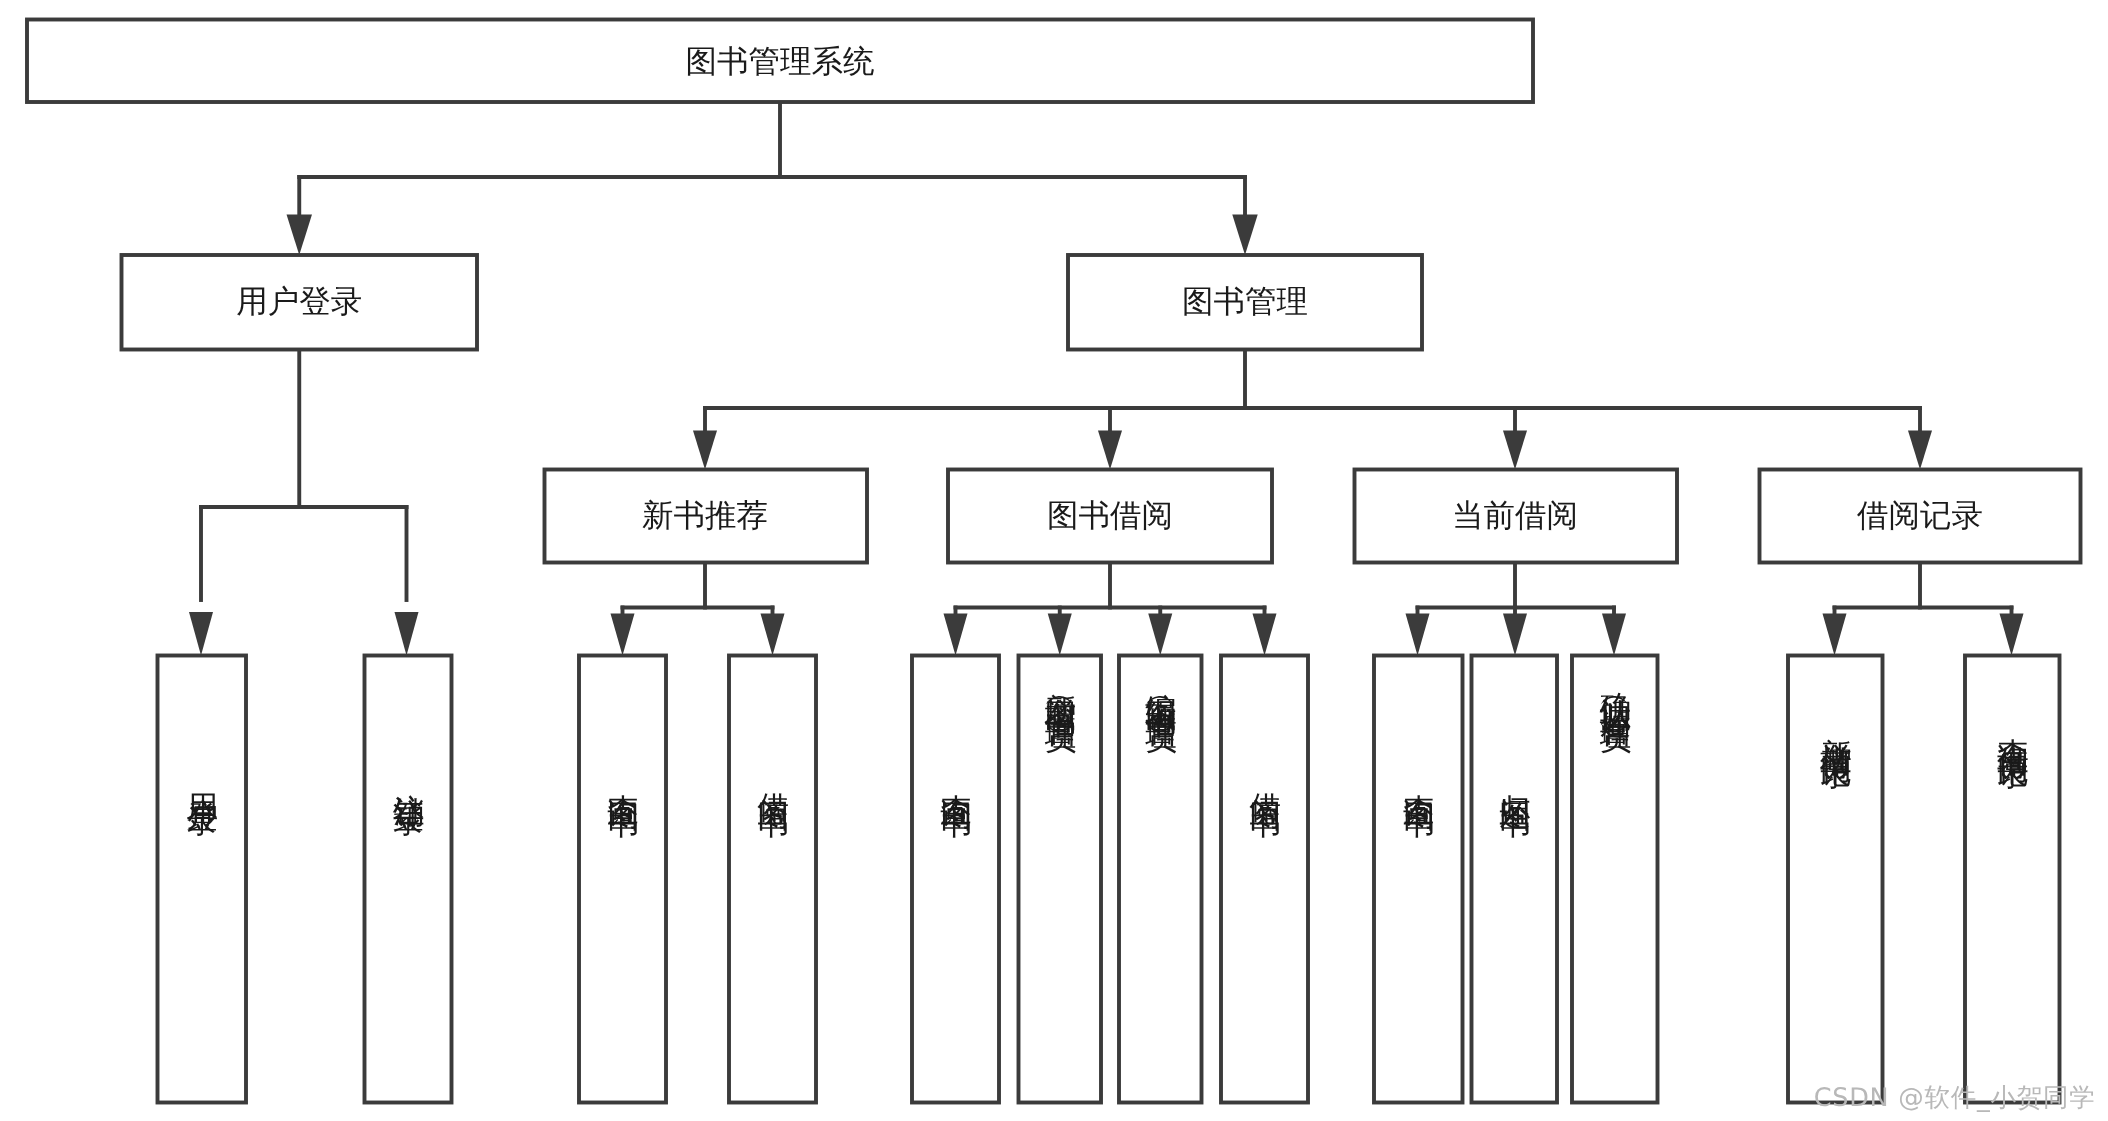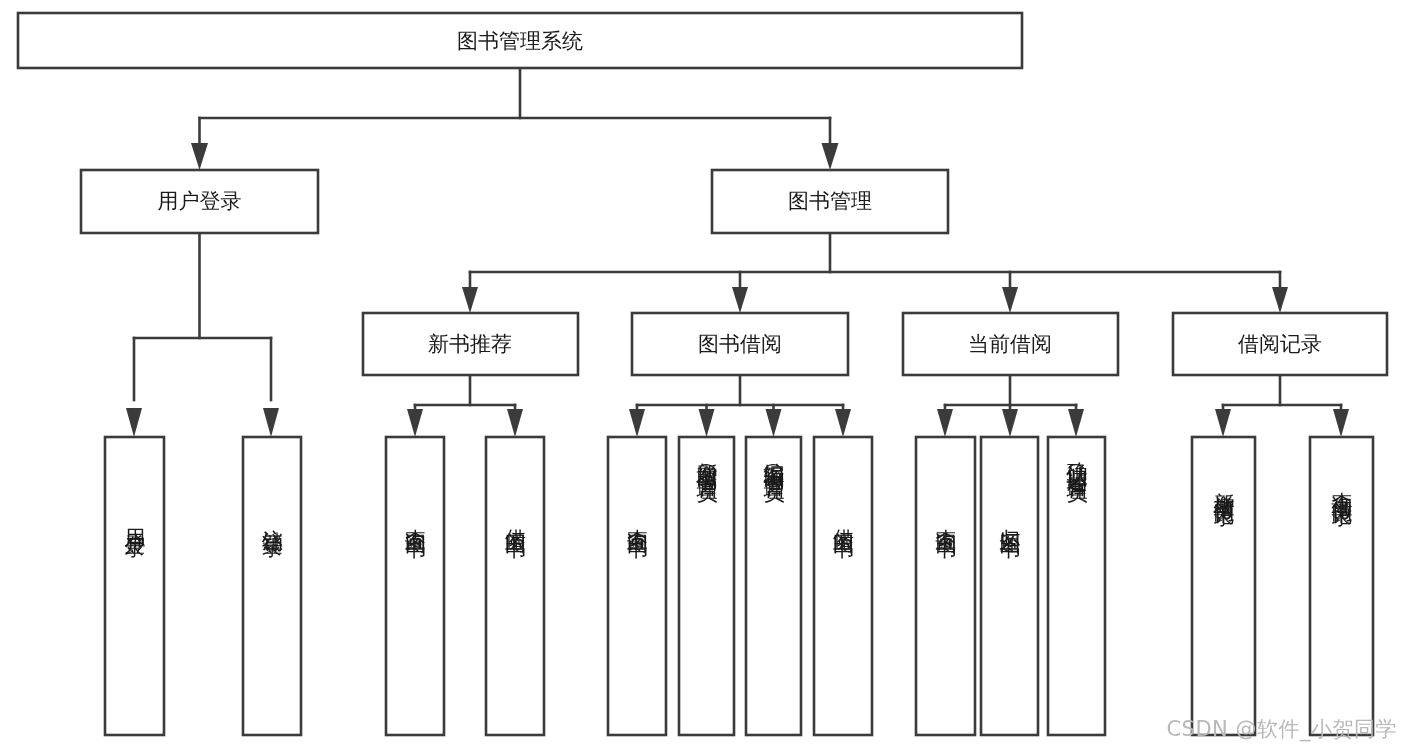--- a/index.html
+++ b/index.html
@@ -65,21 +65,21 @@
     color: #1a1a1a;
     letter-spacing: 3px;
     line-height: 1;
     white-space: nowrap;
   }
   .watermark {
     position: absolute;
     right: 8px;
     bottom: 4px;
     font-family: "DejaVu Sans", "Liberation Sans", sans-serif;
-    font-size: 21px;
+    font-size: 17px;
     color: #b8b8b8;
     letter-spacing: 0.5px;
     white-space: nowrap;
   }
 </style>
 </head>
 <body>
 
 <div id="diagram-root">
 

